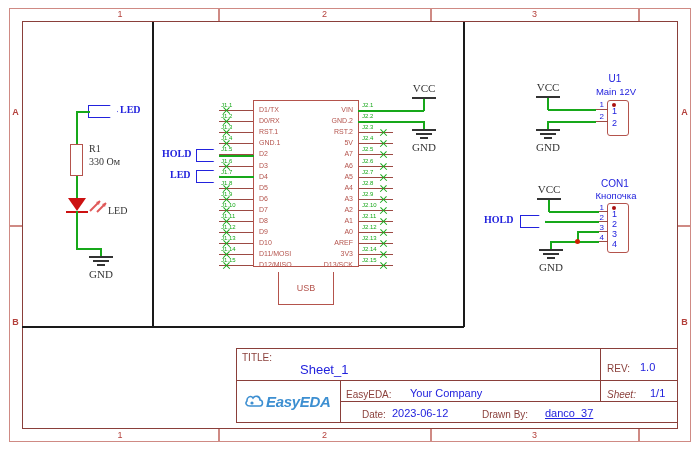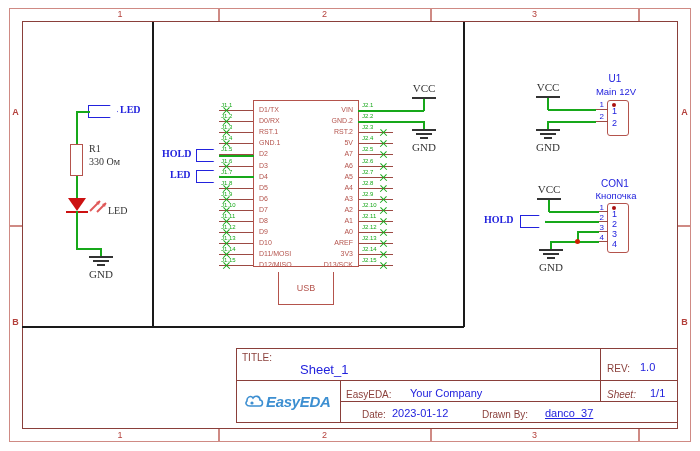--- a/index.html
+++ b/index.html
@@ -411,17 +411,17 @@
   </svg>
   <div class="abs easyeda" style="left:266px;top:393px;">EasyEDA</div>
 
   <div class="abs tb-lbl" style="left:346px;top:389px;">EasyEDA:</div>
   <div class="abs tb-val" style="left:410px;top:387px;">Your Company</div>
 
   <div class="abs tb-lbl" style="left:607px;top:389px;font-style:italic;">Sheet:</div>
   <div class="abs tb-val" style="left:650px;top:387px;">1/1</div>
 
   <div class="abs tb-lbl" style="left:346px;top:409px;padding-left:16px;">Date:</div>
-  <div class="abs tb-val" style="left:392px;top:407px;">2023-01-12</div>
+  <div class="abs tb-val" style="left:392px;top:407px;">2023-06-12</div>
   <div class="abs tb-lbl" style="left:482px;top:409px;">Drawn By:</div>
   <div class="abs tb-val" style="left:545px;top:407px;text-decoration:underline;">danco_37</div>
 
 </div>
 
 </body></html>

